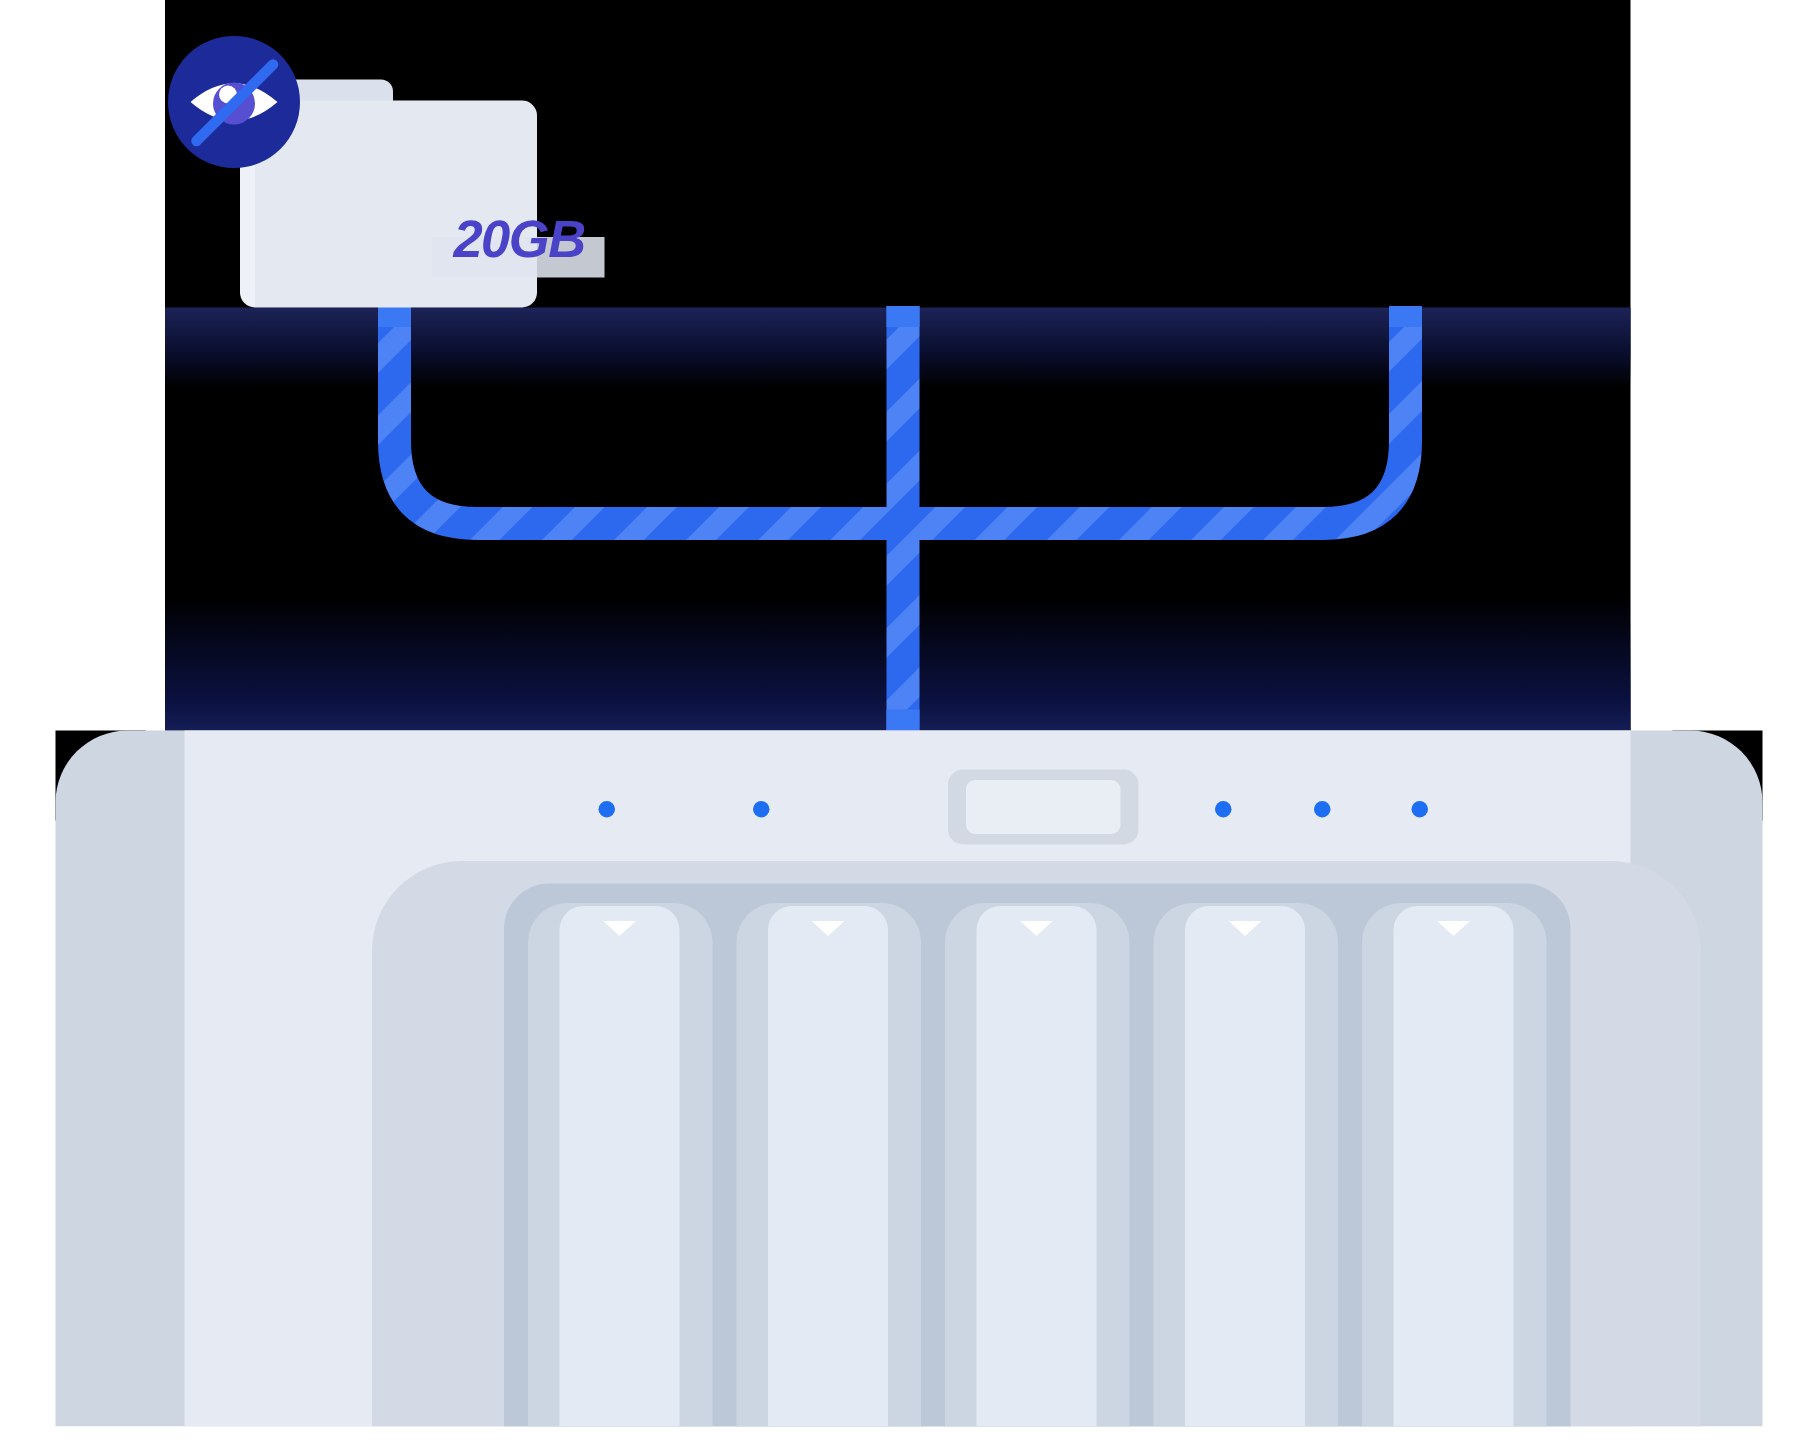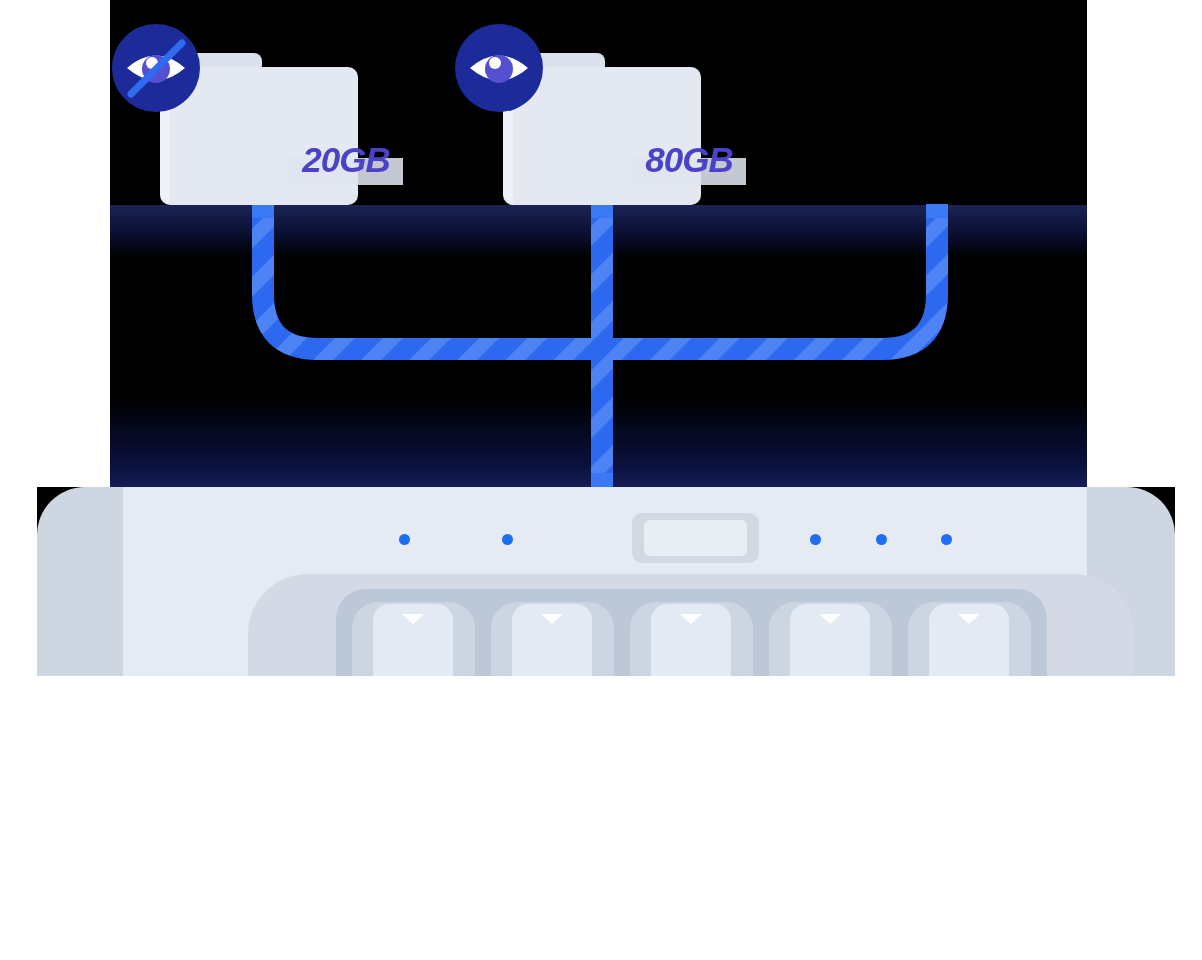--- a/index.html
+++ b/index.html
@@ -1,17 +1,17 @@
 <!DOCTYPE html>
 <html><head>
 <meta charset="utf-8">
 <style>
   html,body{margin:0;padding:0;background:#ffffff;}
   .stage{
-    position:relative;width:1202px;height:676px;overflow:hidden;background:#ffffff;
+    position:relative;width:1202px;height:951px;overflow:hidden;background:#ffffff;
     font-family:"Liberation Sans", sans-serif;
   }
   .abs{position:absolute;}
 
   
   .dark-box{left:110px;top:0;width:977px;height:487px;background:#000;z-index:1;}
   .dark-band{left:0;top:205px;width:100%;height:54px;
     background:linear-gradient(180deg,#1c2357 0%,#0a0e2e 55%,rgba(0,0,0,0) 100%);}
   .dark-glow{left:0;bottom:0;width:100%;height:90px;
     background:linear-gradient(180deg,rgba(6,9,34,0) 0%,#0b1140 78%,#141d55 100%);}
@@ -79,33 +79,20 @@
     <div class="abs badge">
       <svg width="88" height="88" viewBox="0 0 88 88">
         <path d="M15,44 Q44,19 73,44 Q44,69 15,44 Z" fill="#ffffff"></path>
         <circle cx="44" cy="45" r="14" fill="#574fd2"></circle>
         <circle cx="40" cy="39" r="6" fill="#ffffff"></circle>
         <line x1="19" y1="70" x2="70" y2="19" stroke="#2f6af0" stroke-width="7" stroke-linecap="round"></line>
       </svg>
     </div>
   </div>
 
-  <div class="abs folder" style="left:503px;">
-    <div class="abs folder-tab"></div>
-    <div class="abs folder-body"></div>
-    <div class="abs size-strip"></div>
-    <div class="abs size-label">80GB</div>
-    <div class="abs badge">
-      <svg width="88" height="88" viewBox="0 0 88 88">
-        <path d="M15,44 Q44,19 73,44 Q44,69 15,44 Z" fill="#ffffff"></path>
-        <circle cx="44" cy="45" r="14" fill="#574fd2"></circle>
-        <circle cx="40" cy="39" r="6" fill="#ffffff"></circle>
-      </svg>
-    </div>
-  </div>
 
 
   <div class="abs notch" style="left:37px;top:487px;"></div>
   <div class="abs notch" style="left:1115px;top:487px;"></div>
 
   <div class="abs nas-shell">
     <div class="abs nas-face">
 
       <div class="abs led" style="left:276px;"></div>
       <div class="abs led" style="left:379px;"></div>

